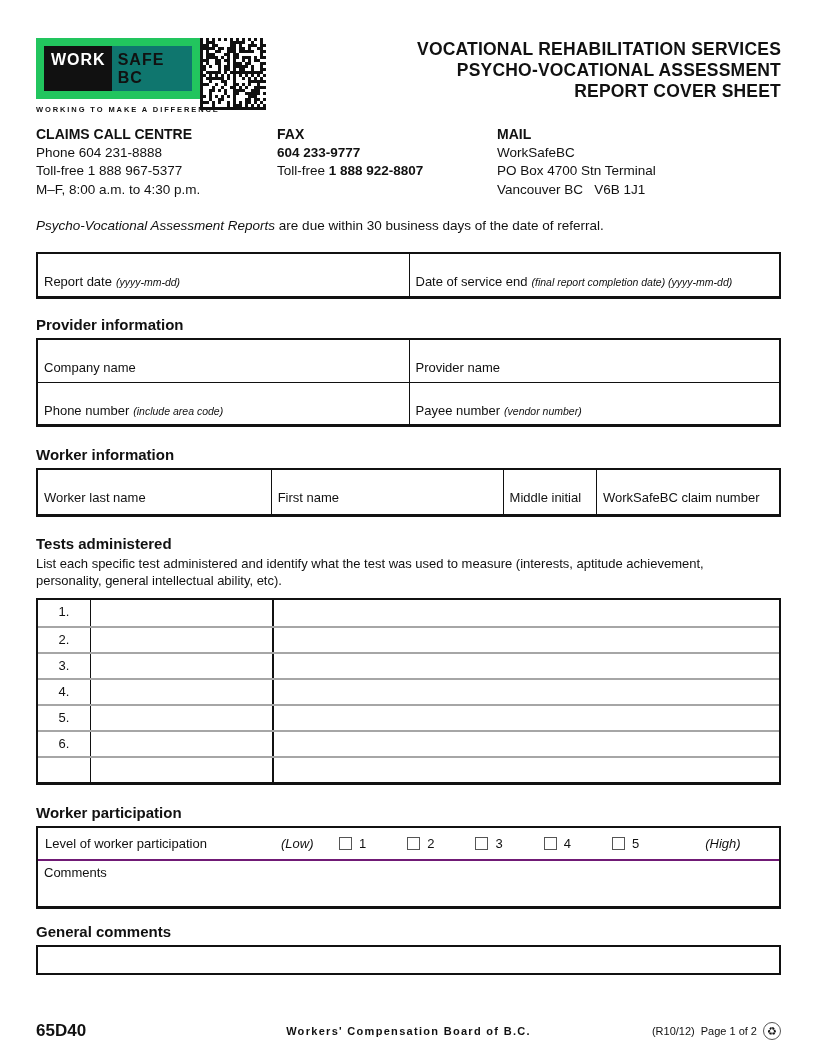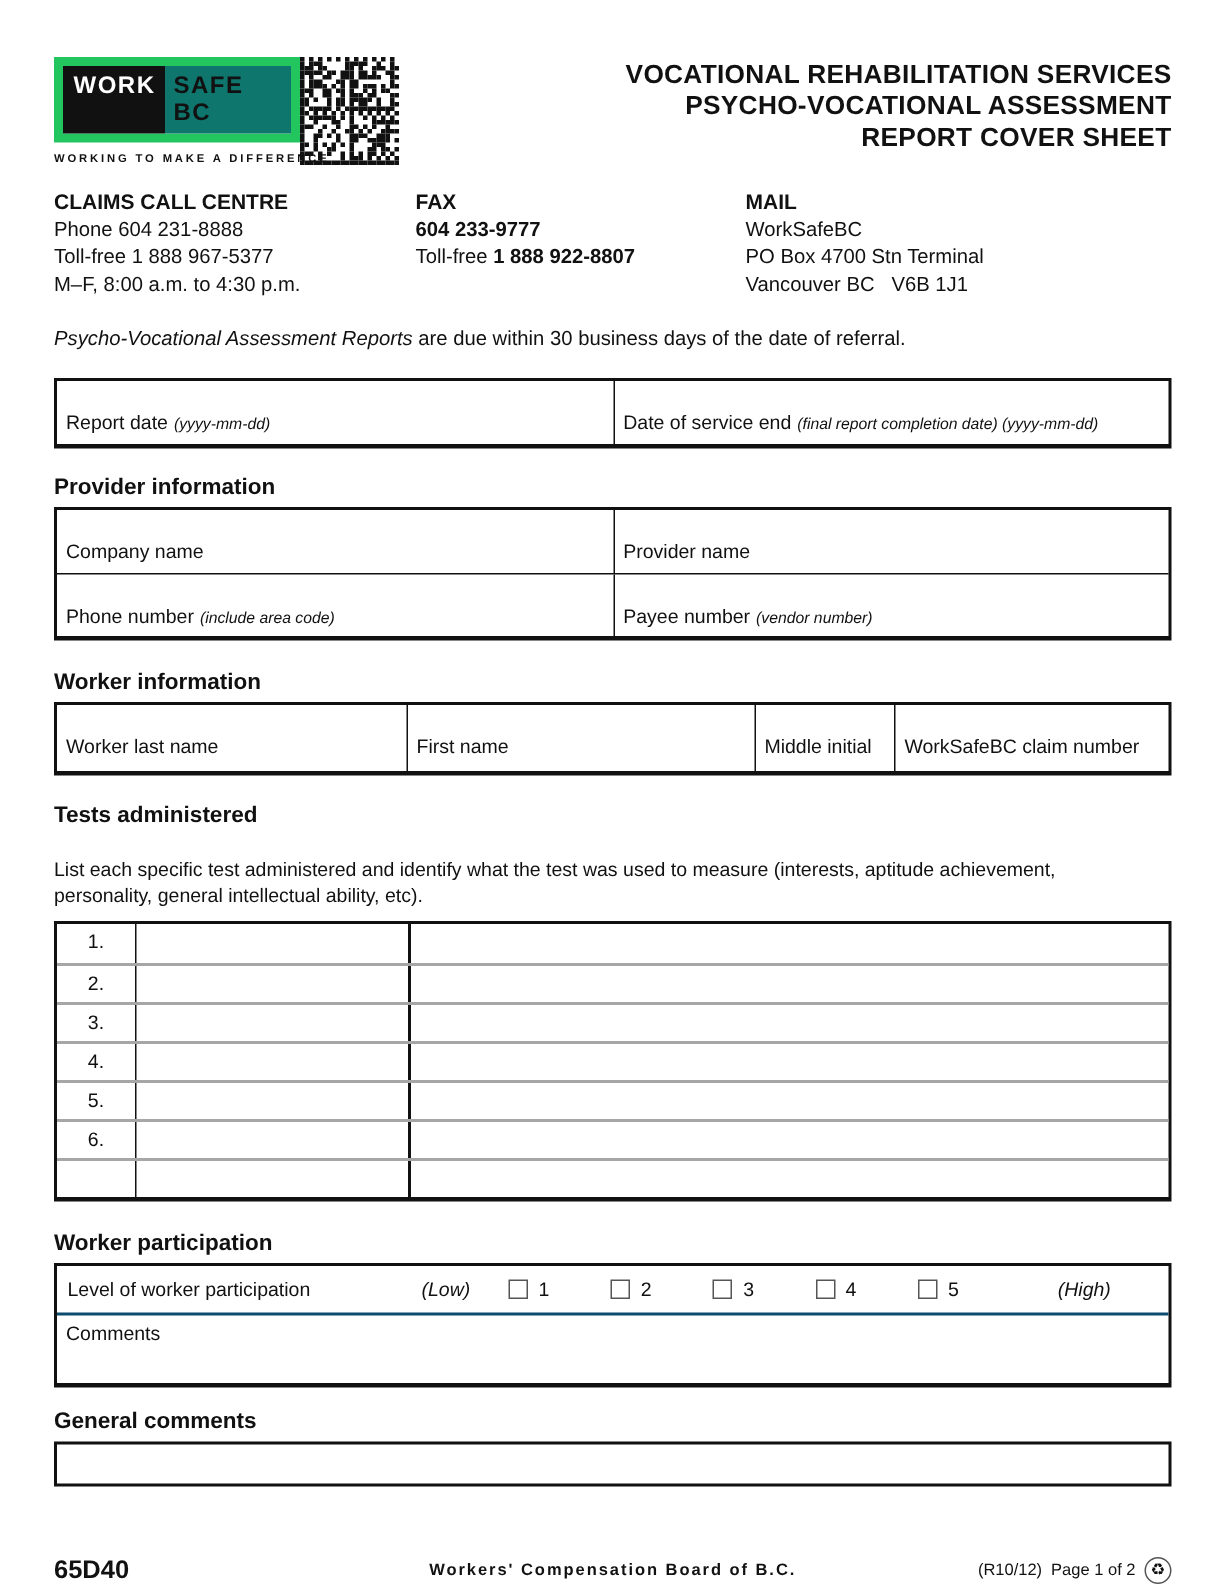--- a/index.html
+++ b/index.html
@@ -8,21 +8,21 @@
     width: 816px; height: 1056px; overflow: hidden;
     color: #111;
     font-family: "Liberation Sans", sans-serif;
     position: relative;
   }
   .page { padding: 38px 35px 0 36px; }
 
   
   .hd { display: flex; height: 74px; }
   .logo-wrap { width: 164px; }
-  .logo-box { display: inline-flex; border: 6px solid #22c55e; }
+  .logo-box { display: inline-flex; border: 8px solid #22c55e; }
   .logo-work { background: #111; color: #fff; font-weight: bold; font-size: 16px; letter-spacing: 1px; padding: 5px 6px 4px 7px; }
   .logo-safe { background: #0f766e; color: #111; font-weight: bold; font-size: 16px; letter-spacing: 1px; padding: 5px 7px 4px 6px; }
   .logo-tagline { font-size: 7.5px; font-weight: bold; letter-spacing: 1.9px; margin-top: 6px; white-space: nowrap; }
   .barcode { width: 66px; height: 72px; }
   .title-wrap { flex: 1; text-align: right; font-weight: 800; font-size: 17.5px; line-height: 21px; letter-spacing: 0.2px; padding-top: 1px; }
 
   
   .contact { display: flex; margin-top: 13px; font-size: 13.5px; line-height: 18.5px; }
   .contact .c1 { width: 241px; }
   .contact .c2 { width: 220px; }
@@ -53,32 +53,32 @@
   .prov-table .frow { height: 42px; }
   .prov-table .fcell { width: 50%; }
 
   .sec-worker .h2 { margin-top: 19px; }
   .sec-worker .ftable { margin-top: 5px; }
   .worker-table .frow { height: 44px; }
   .w1 { width: 31.4%; } .w2 { width: 31.3%; } .w3 { width: 12.6%; } .w4 { width: 24.7%; }
 
   
   .sec-tests .h2 { margin-top: 18px; }
-  .tests-instr { margin-top: 20px; font-size: 13px; line-height: 16.5px; max-width: 705px; }
+  .tests-instr { margin-top: 4px; font-size: 13px; line-height: 16.5px; max-width: 705px; }
   .tests-table { margin-top: 9px; border: 2px solid #111; border-bottom-width: 3px; }
   .t-row { display: flex; height: 26px; }
   .t-row + .t-row { border-top: 2px solid #a6a6a6; }
   .t-num { width: 52px; text-align: center; font-size: 13px; padding-top: 4px; }
   .t-mid { width: 182px; border-left: 1px solid #111; }
   .t-wide { flex: 1; border-left: 2px solid #111; }
 
   
   .sec-part .h2 { margin-top: 19px; }
   .part-table { margin-top: 5px; border: 2px solid #111; border-bottom-width: 3px; }
-  .part-row1 { display: flex; align-items: center; height: 33px; padding-left: 7px; font-size: 13px; border-bottom: 2px solid #0c4a6e; }
+  .part-row1 { display: flex; align-items: center; height: 33px; padding-left: 7px; font-size: 13px; border-bottom: 2px solid #701a75; }
   .part-label { width: 236px; }
   .low-high { font-style: italic; }
   .low { width: 58px; }
   .high { margin-left: 25px; }
   .cb-group { display: flex; align-items: center; margin-right: 41px; }
   .cb { width: 13px; height: 13px; border: 1.5px solid #555; background: #fff; display: inline-block; }
   .cb-num { margin-left: 7px; font-size: 13px; }
   .part-comments { height: 45px; padding: 4px 6px; font-size: 13px; }
 
   

